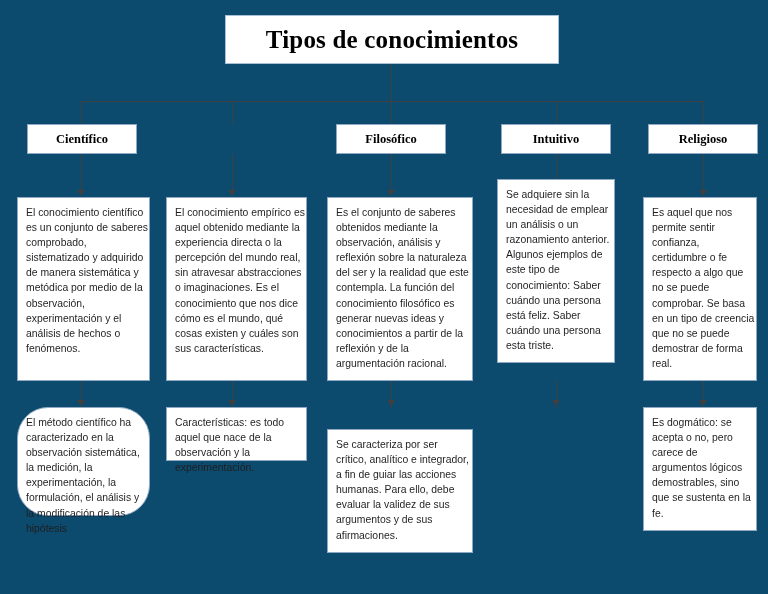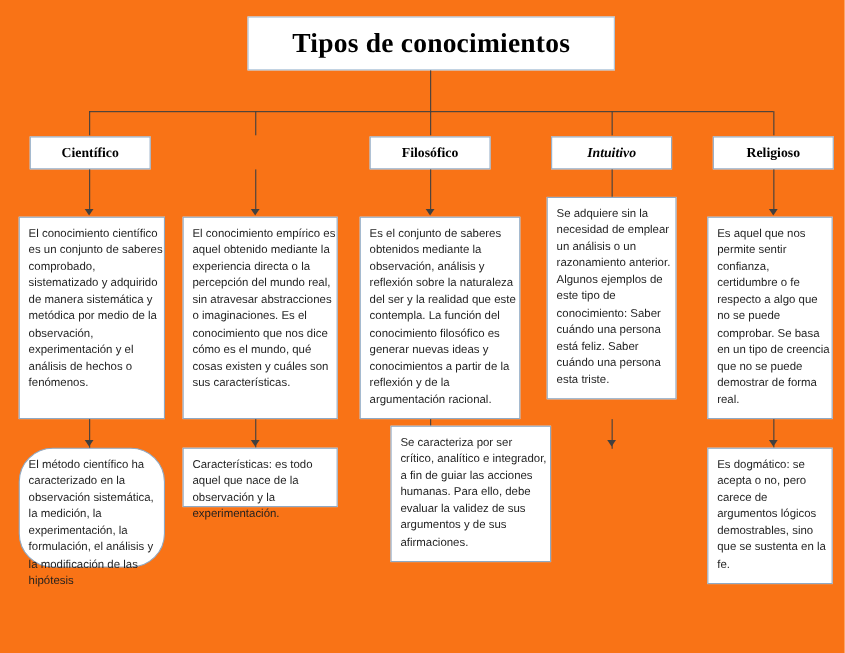--- a/index.html
+++ b/index.html
@@ -8,21 +8,21 @@
     background: #ffffff;
   }
   body {
     font-family: "Liberation Sans", sans-serif;
     color: #1a1a1a;
   }
   #canvas {
     position: relative;
     width: 768px;
     height: 594px;
-    background: #f97316;
+    background: #0c4a6e;
     overflow: hidden;
   }
 
   
   .box {
     position: absolute;
     box-sizing: border-box;
     border: 1px solid #8fa9c4;
     background: #ffffff;
   }
@@ -107,21 +107,21 @@
   <div class="vline" style="left:391px; top:101px; height:22px;"></div>
   <div class="vline" style="left:556px; top:101px; height:22px;"></div>
   <div class="vline" style="left:703px; top:101px; height:22px;"></div>
 
   <div class="box cat-box" style="left:27px; top:124px; width:110px; height:30px;">
     <span class="cat-text">Científico</span>
   </div>
   <div class="box cat-box" style="left:336px; top:124px; width:110px; height:30px;">
     <span class="cat-text">Filosófico</span>
   </div>
-  <div class="box cat-box" style="left:501px; top:124px; width:110px; height:30px;font-style:italic;">
+  <div class="box cat-box" style="left:501px; top:124px; width:110px; height:30px;">
     <span class="cat-text">Intuitivo</span>
   </div>
   <div class="box cat-box" style="left:648px; top:124px; width:110px; height:30px;">
     <span class="cat-text">Religioso</span>
   </div>
 
   <div class="vline" style="left:81px; top:154px; height:38px;"></div>
   <div class="arrow" style="left:77px; top:190px;"></div>
 
   <div class="vline" style="left:232px; top:154px; height:38px;"></div>
@@ -166,20 +166,20 @@
 
   <div class="vline" style="left:703px; top:381px; height:27px;"></div>
   <div class="arrow" style="left:699px; top:400px;"></div>
 
   <div class="box desc-box" style="left:17px; top:407px; width:133px; height:109px;border-radius:31px;">
     <span class="desc-text">El método científico ha caracterizado en la observación sistemática, la medición, la experimentación, la formulación, el análisis y la modificación de las hipótesis</span>
   </div>
   <div class="box desc-box" style="left:166px; top:407px; width:141px; height:54px;">
     <span class="desc-text">Características: es todo aquel que nace de la observación y la experimentación.</span>
   </div>
-  <div class="box desc-box" style="left:327px; top:387px; width:146px; height:124px;margin-left:28px;">
+  <div class="box desc-box" style="left:327px; top:429px; width:146px; height:124px;">
     <span class="desc-text">Se caracteriza por ser crítico, analítico e integrador, a fin de guiar las acciones humanas. Para ello, debe evaluar la validez de sus argumentos y de sus afirmaciones.</span>
   </div>
   <div class="box desc-box" style="left:643px; top:407px; width:114px; height:124px;">
     <span class="desc-text">Es dogmático: se acepta o no, pero carece de argumentos lógicos demostrables, sino que se sustenta en la fe.</span>
   </div>
 
 </div>
 
 </body></html>

